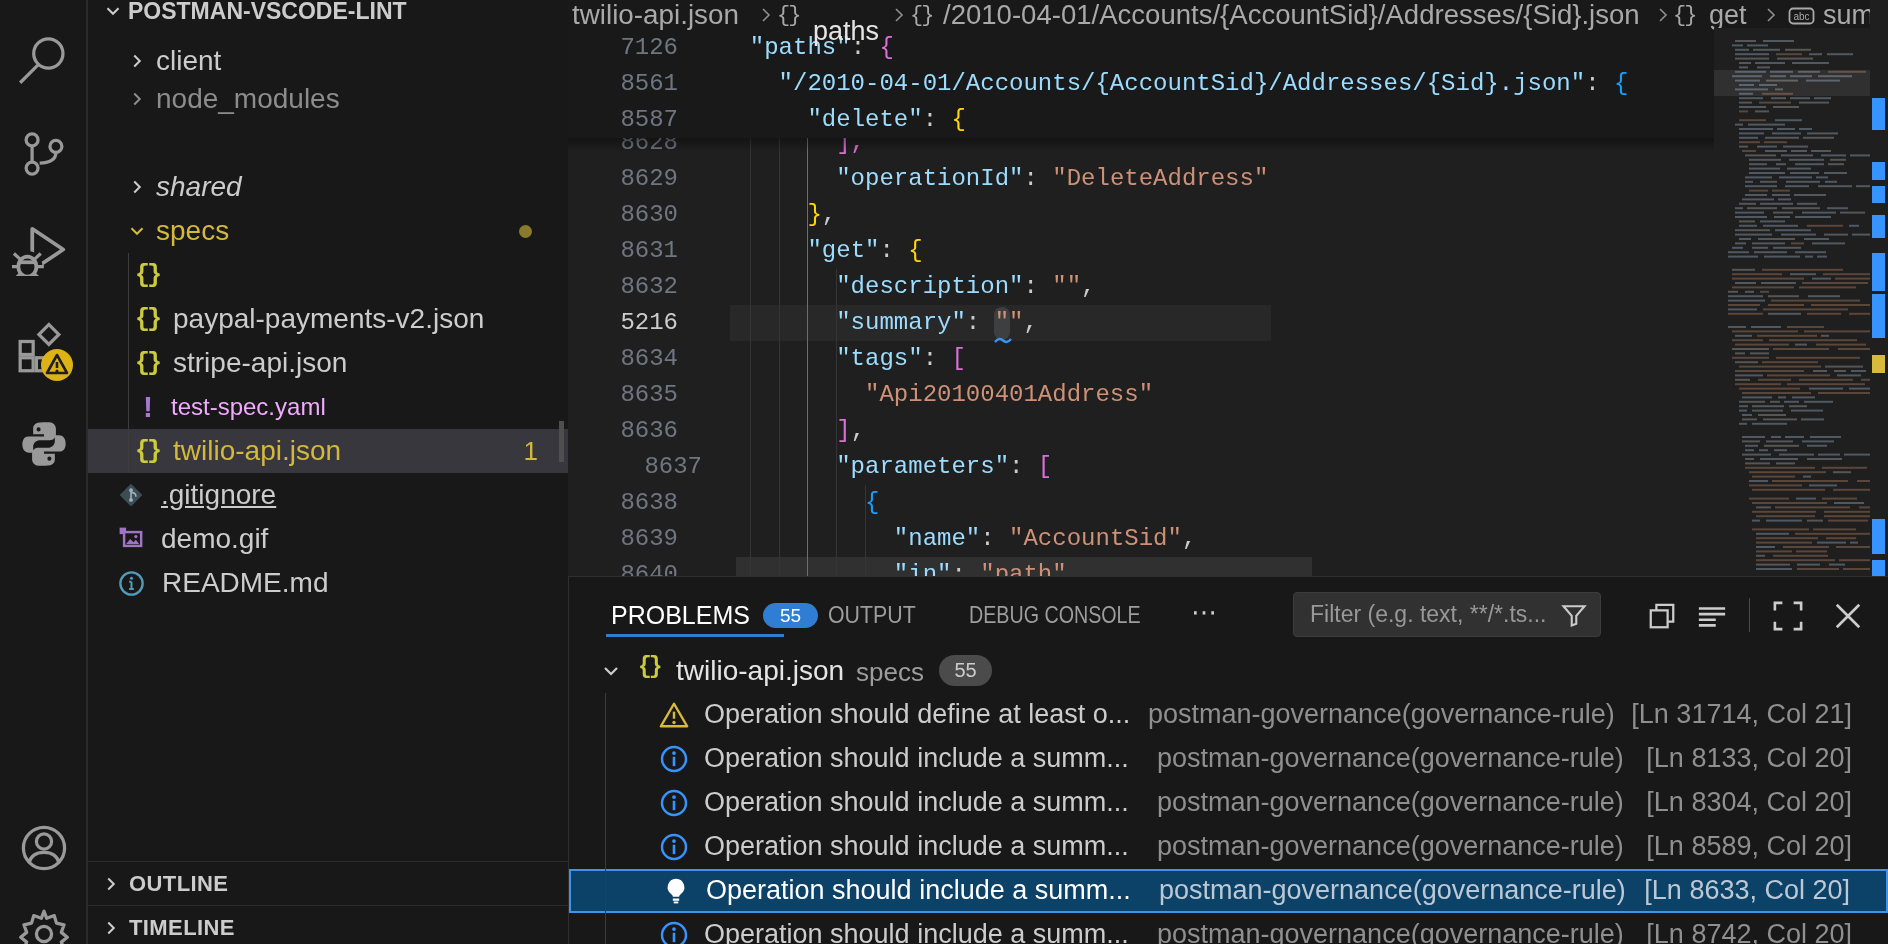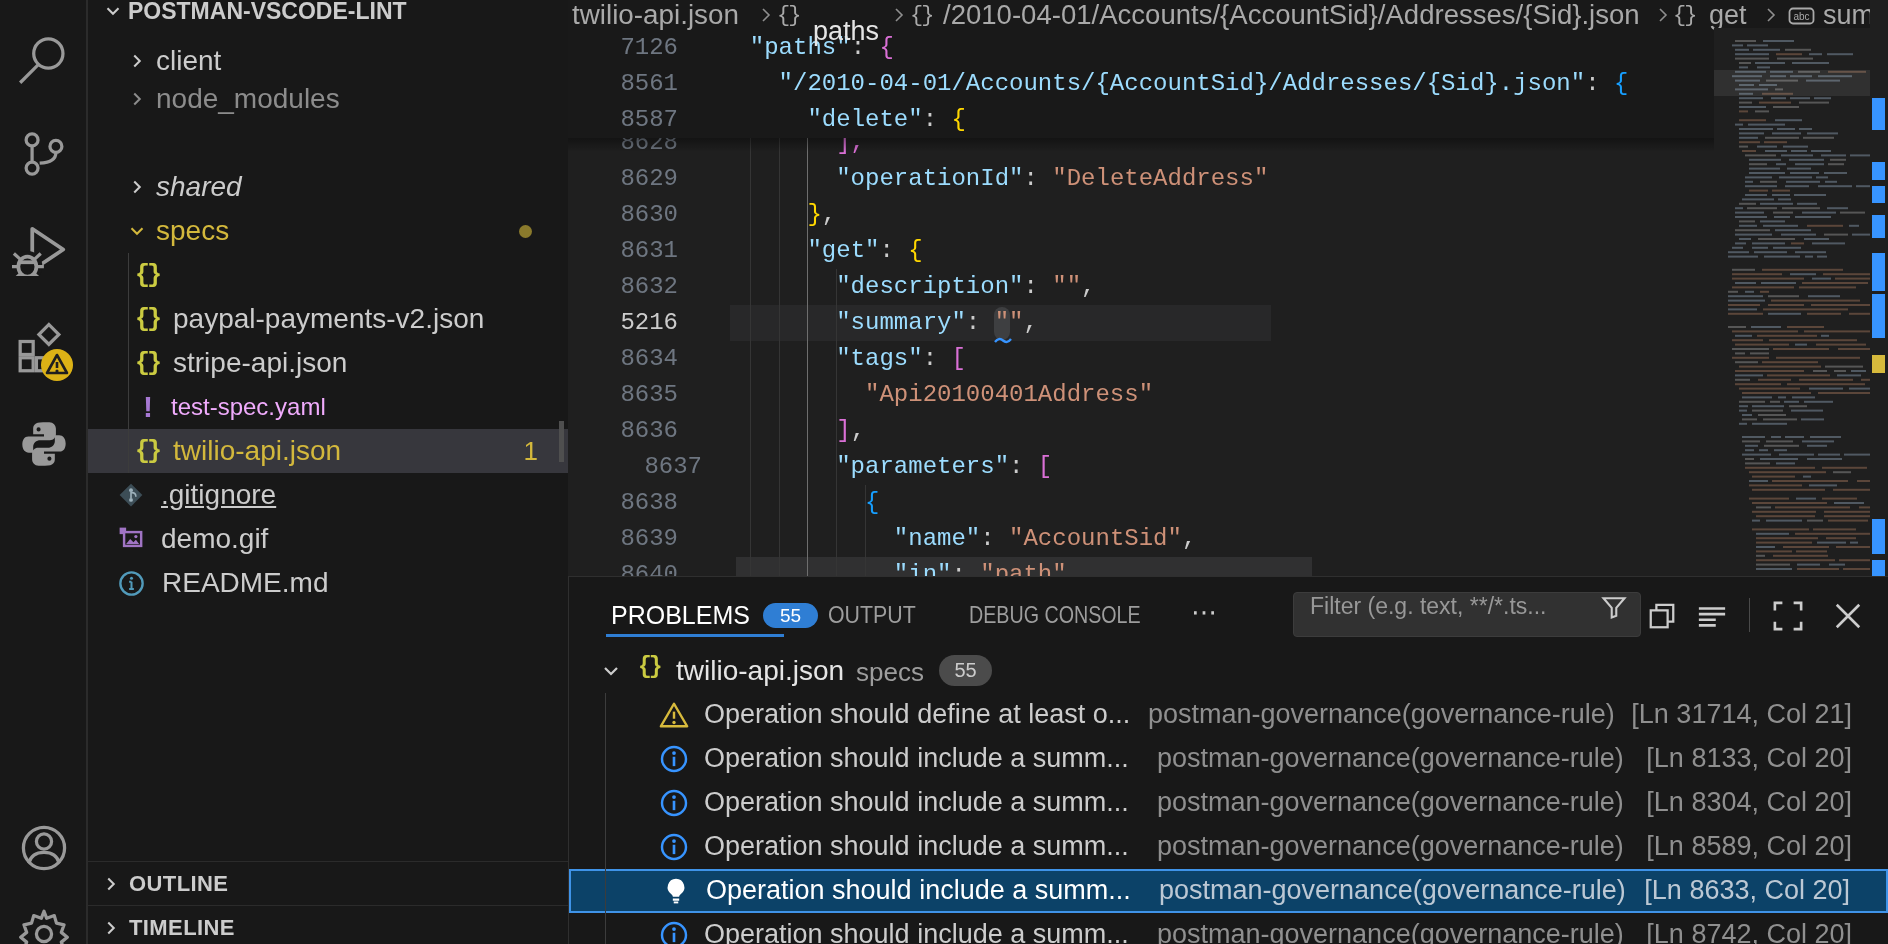--- a/index.html
+++ b/index.html
@@ -581,21 +581,21 @@
 <div class="abs" style="left:2px;top:519px;width:13px;height:35px;background:#3794ff;"></div>
 <div class="abs" style="left:2px;top:560px;width:13px;height:16px;background:#3794ff;"></div>
 </div>
 <div class="abs" style="left:568px;top:576px;width:1320px;height:368px;background:#181818;border-top:1px solid #2f2f2f;border-left:1px solid #2f2f2f;">
 <div class="abs" style="left:42px;top:24px;font-size:25px;color:#ffffff;">PROBLEMS</div>
 <div class="abs" style="left:194px;top:26px;width:55px;height:25px;border-radius:13px;background:#2f7ed4;color:#fff;font-size:19px;display:flex;align-items:center;justify-content:center;">55</div>
 <div class="abs" style="left:37px;top:57px;width:178px;height:3px;background:#2f7ed4;"></div>
 <div class="abs" style="left:259px;top:24px;font-size:24px;color:#9d9d9d;transform:scaleX(0.89);transform-origin:0 0;">OUTPUT</div>
 <div class="abs" style="left:400px;top:24px;font-size:24px;color:#9d9d9d;transform:scaleX(0.82);transform-origin:0 0;">DEBUG CONSOLE</div>
 <div class="abs" style="left:622px;top:20px;font-size:26px;color:#cccccc;letter-spacing:2px;">⋯</div>
-<div class="abs" style="left:724px;top:15px;width:348px;height:45px;background:#313131;border:1px solid #3c3c3c;border-radius:4px;display:flex;">
+<div class="abs" style="left:724px;top:15px;width:308px;height:45px;background:#313131;border:1px solid #3c3c3c;border-radius:4px;display:flex;align-items:center;">
         <span style="color:#989898;font-size:23px;margin-left:16px;white-space:nowrap;overflow:hidden;">Filter (e.g. text, **/*.ts...</span>
         <svg width="28" height="28" viewBox="0 0 16 16" style="position:absolute;right:12px;">
           <path d="M2 3 h12 l-4.7 5.5 V13 l-2.6 1 V8.5 Z" fill="none" stroke="#cccccc" stroke-width="1.2"></path>
         </svg>
       </div>
 <svg class="abs" style="left:1078px;top:24px" width="30" height="30" viewBox="0 0 16 16" fill="none" stroke="#cccccc" stroke-width="1.2">
         <rect x="2" y="5" width="9" height="9"></rect>
         <path d="M5 5 V2 h9 v9 h-3"></path>
       </svg>
 <svg class="abs" style="left:1128px;top:24px" width="30" height="30" viewBox="0 0 16 16" stroke="#cccccc" stroke-width="1.4">

